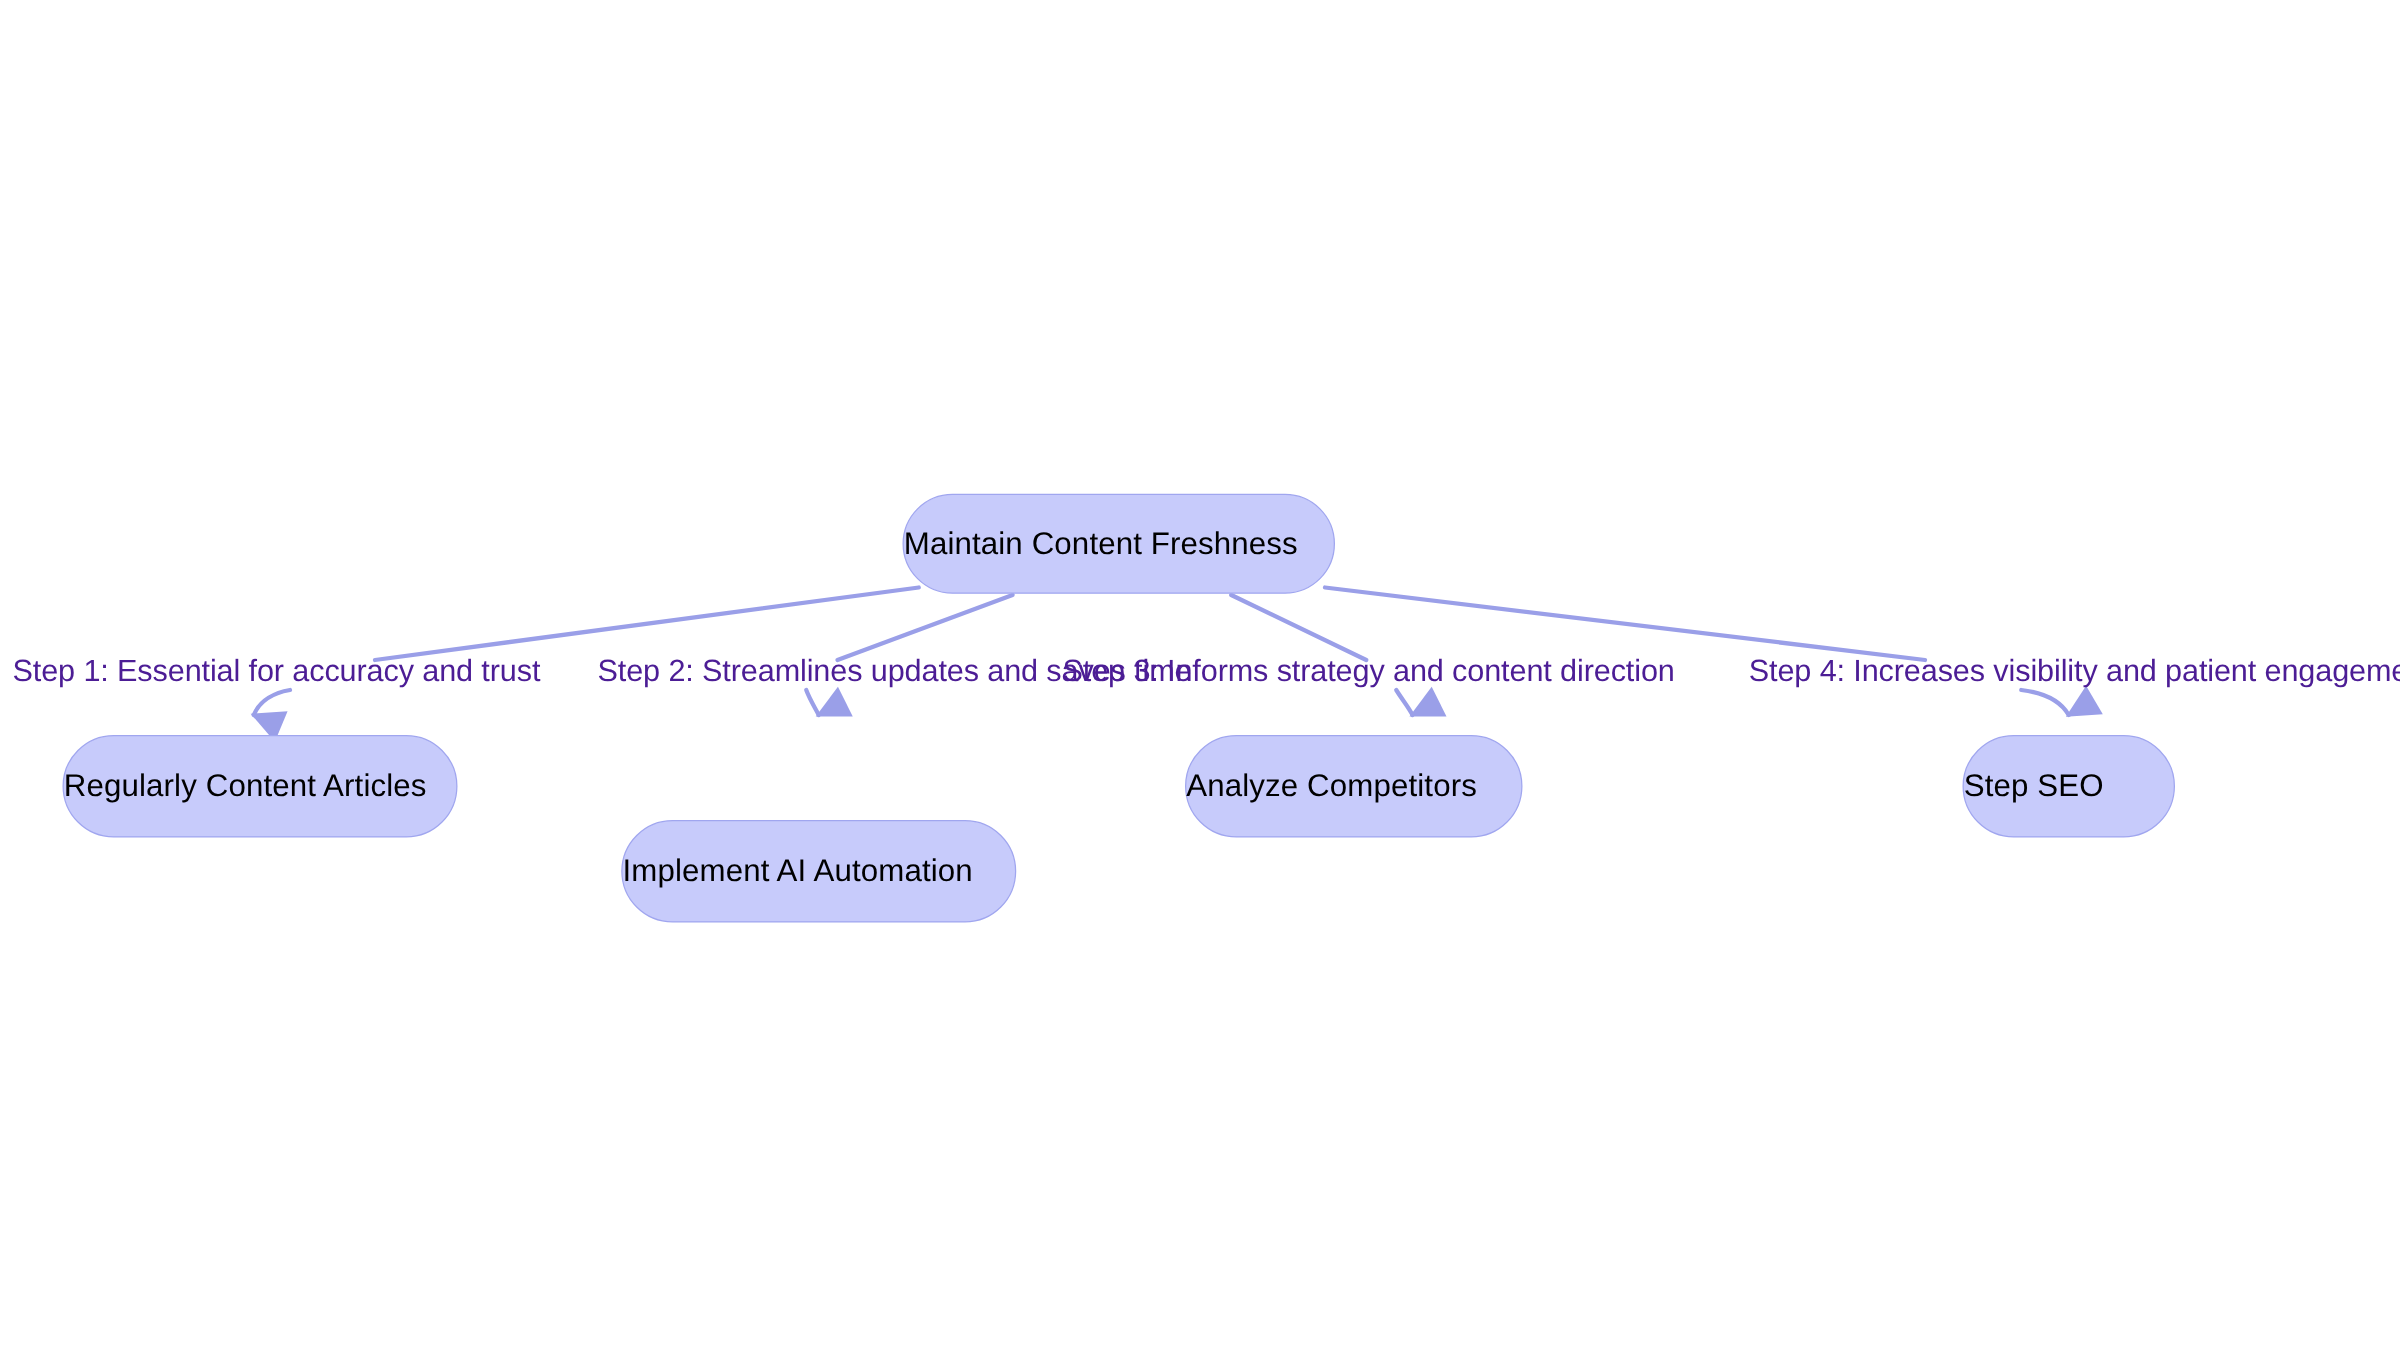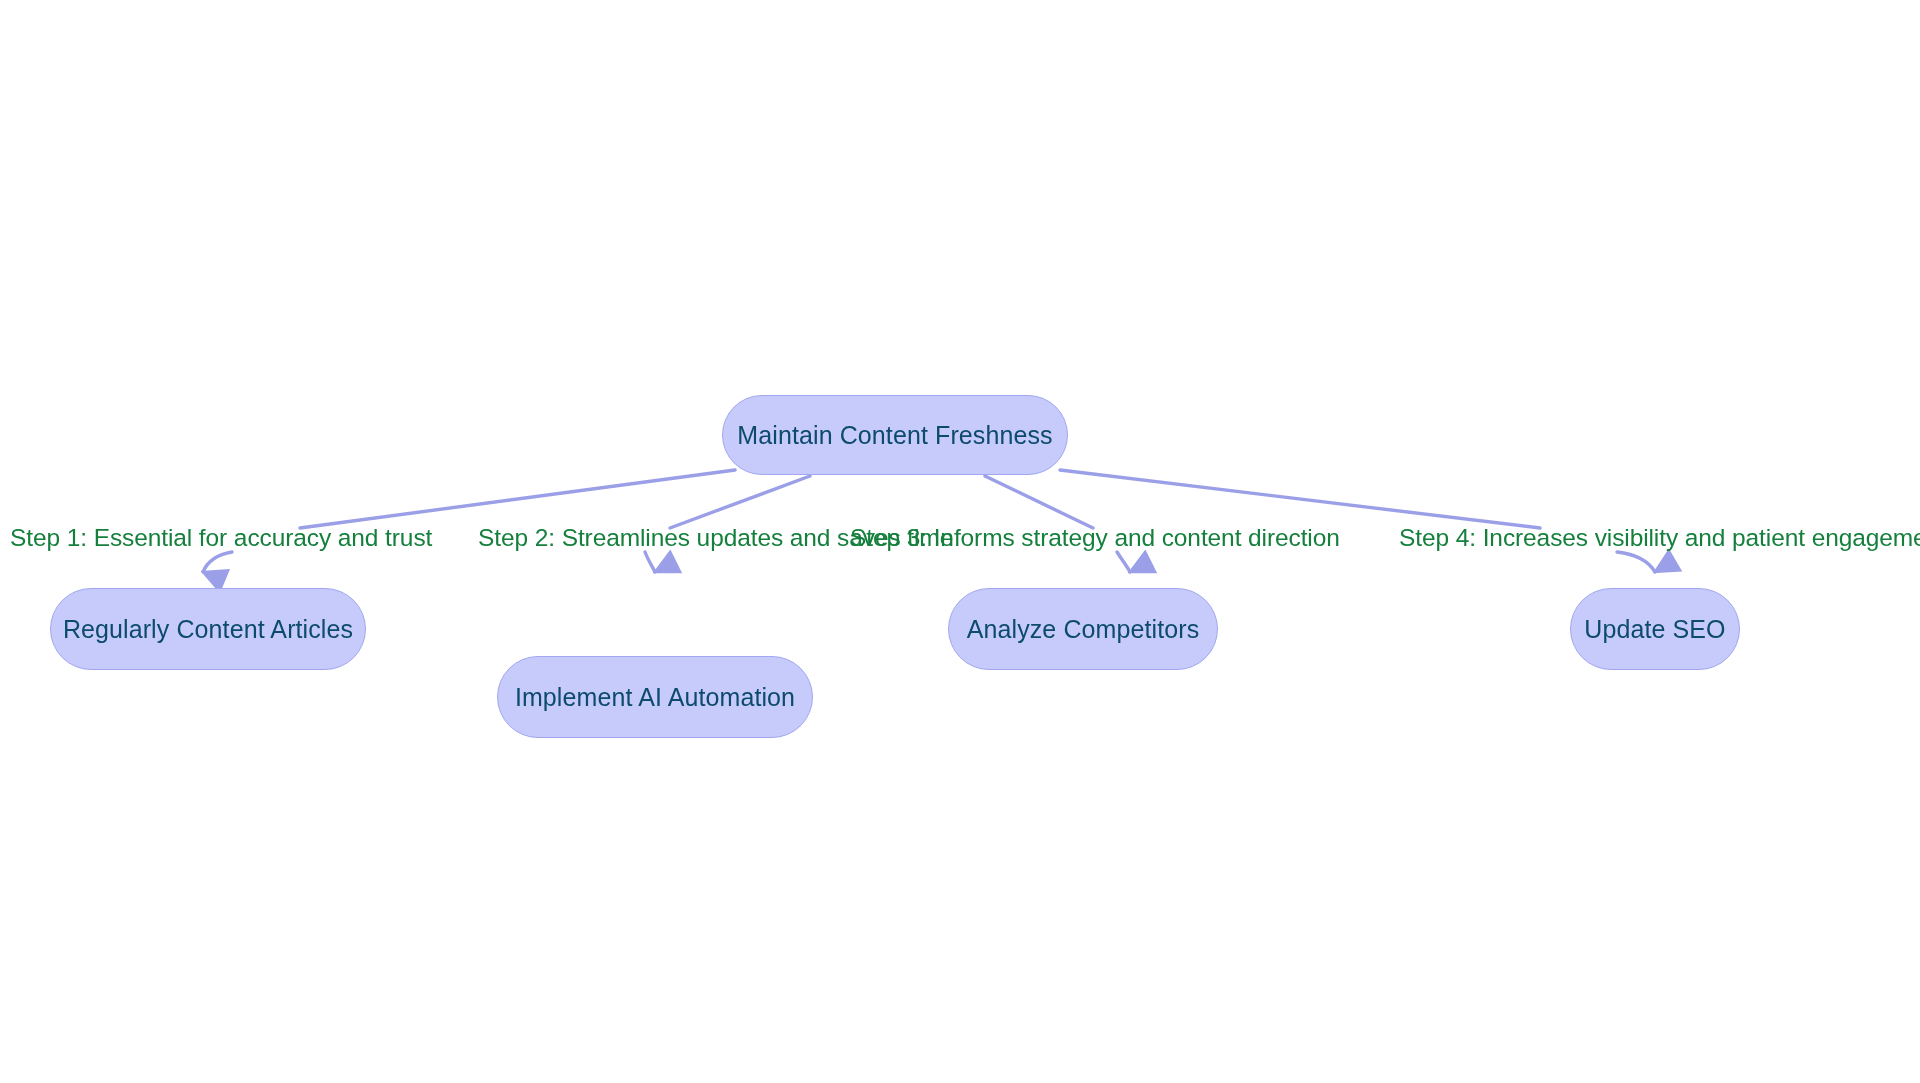--- a/index.html
+++ b/index.html
@@ -28,36 +28,35 @@
     top: 0;
     width: 1920px;
     height: 1083px;
     pointer-events: none;
   }
   .node {
     position: absolute;
     box-sizing: border-box;
     display: flex;
     align-items: center;
-    justify-content: center;
     background: #c7cbfb;
     border: 1.6px solid #a0a6ef;
     border-radius: 999px;
-    color: #0c4a6e;
+    color: #000000;
     font-size: 25px;
     letter-spacing: 0.1px;
     white-space: nowrap;
   }
   .node-label {
     display: block;
     line-height: 1;
   }
   .edge-label {
     position: absolute;
-    color: #15803d;
+    color: #4c1d95;
     font-size: 24.5px;
     line-height: 1;
     white-space: nowrap;
     letter-spacing: -0.1px;
   }
 </style>
 </head>
 <body>
 
 <div id="diagram-root">
@@ -97,16 +96,16 @@
 
   <div class="node" style="left:497px; top:608px; width:316px; height:82px;margin-top:48px;">
     <span class="node-label">Implement AI Automation</span>
   </div>
 
   <div class="node" style="left:948px; top:588px; width:270px; height:82px;">
     <span class="node-label">Analyze Competitors</span>
   </div>
 
   <div class="node" style="left:1570px; top:588px; width:170px; height:82px;">
-    <span class="node-label">Update SEO</span>
+    <span class="node-label">Step SEO</span>
   </div>
 
 </div>
 
 </body></html>

